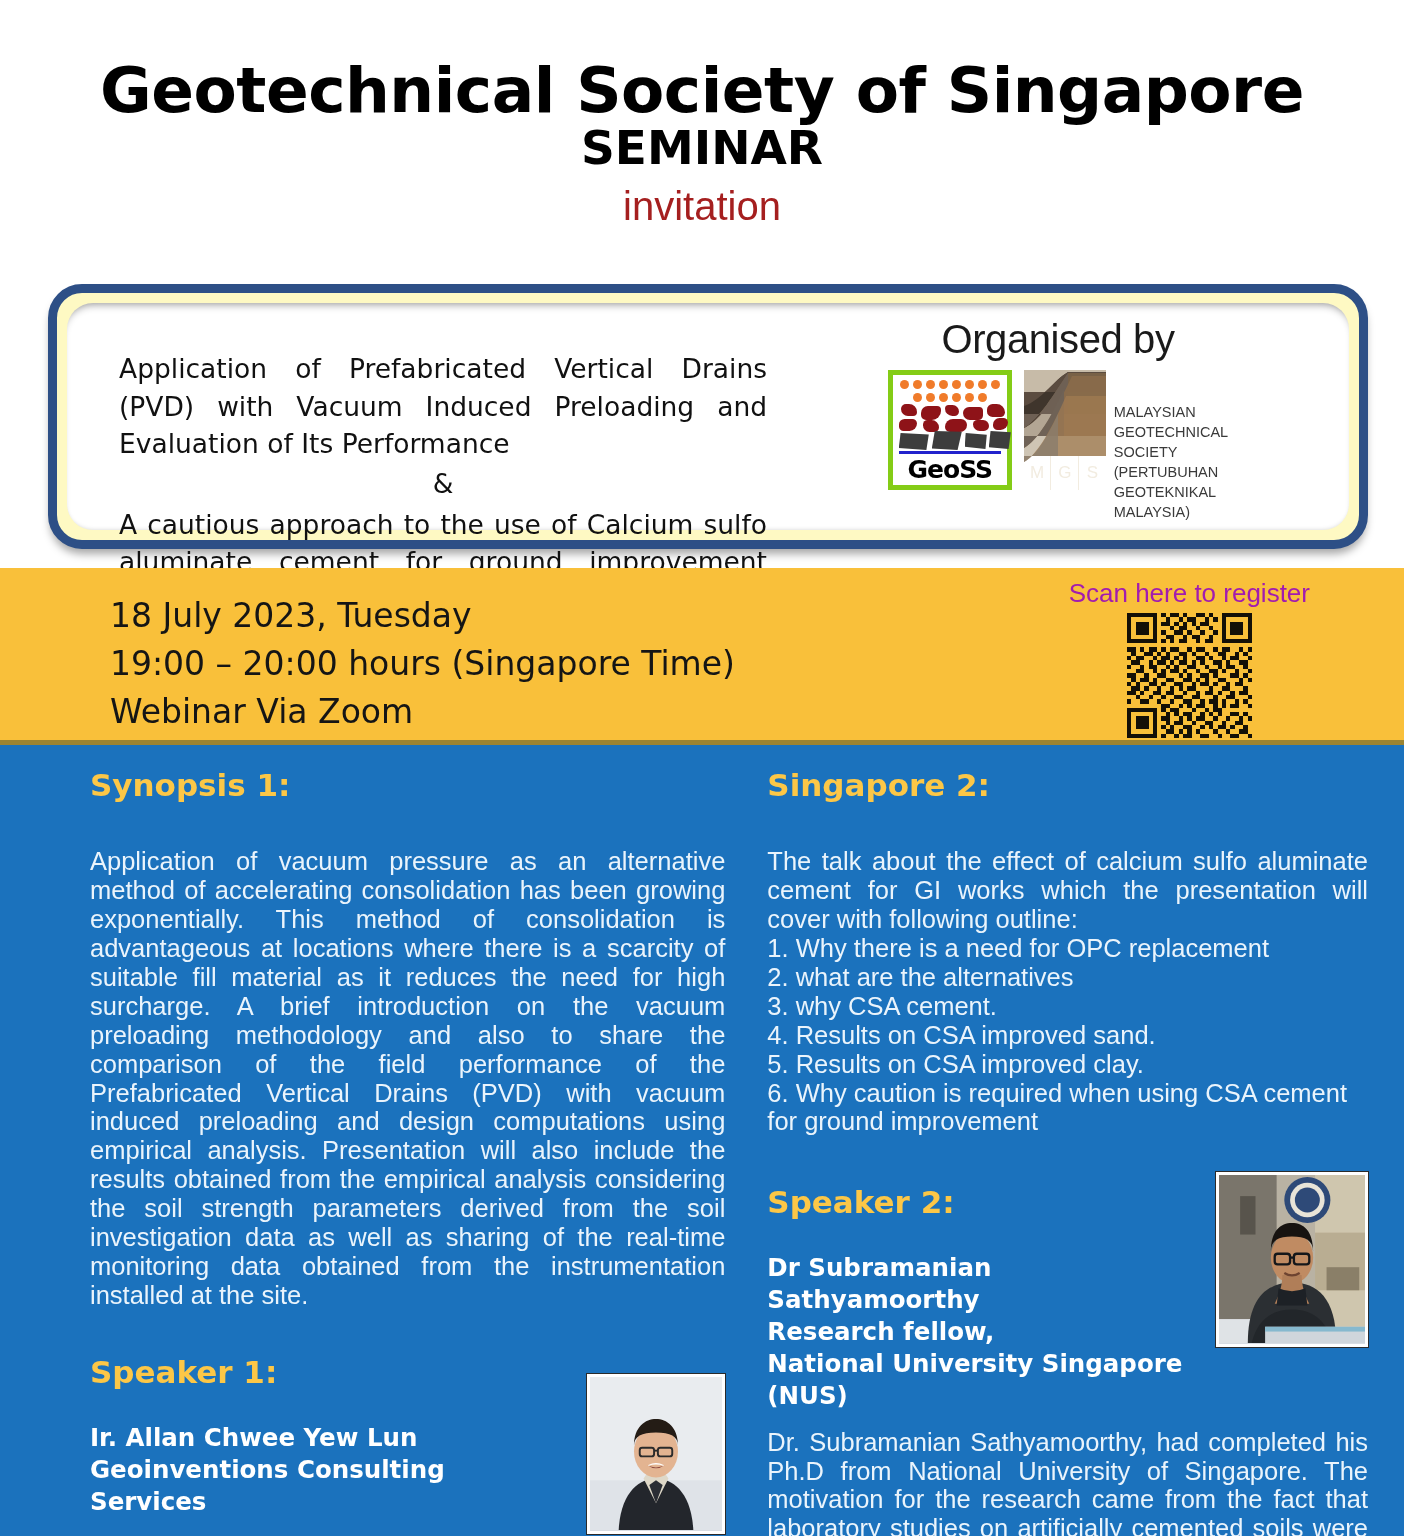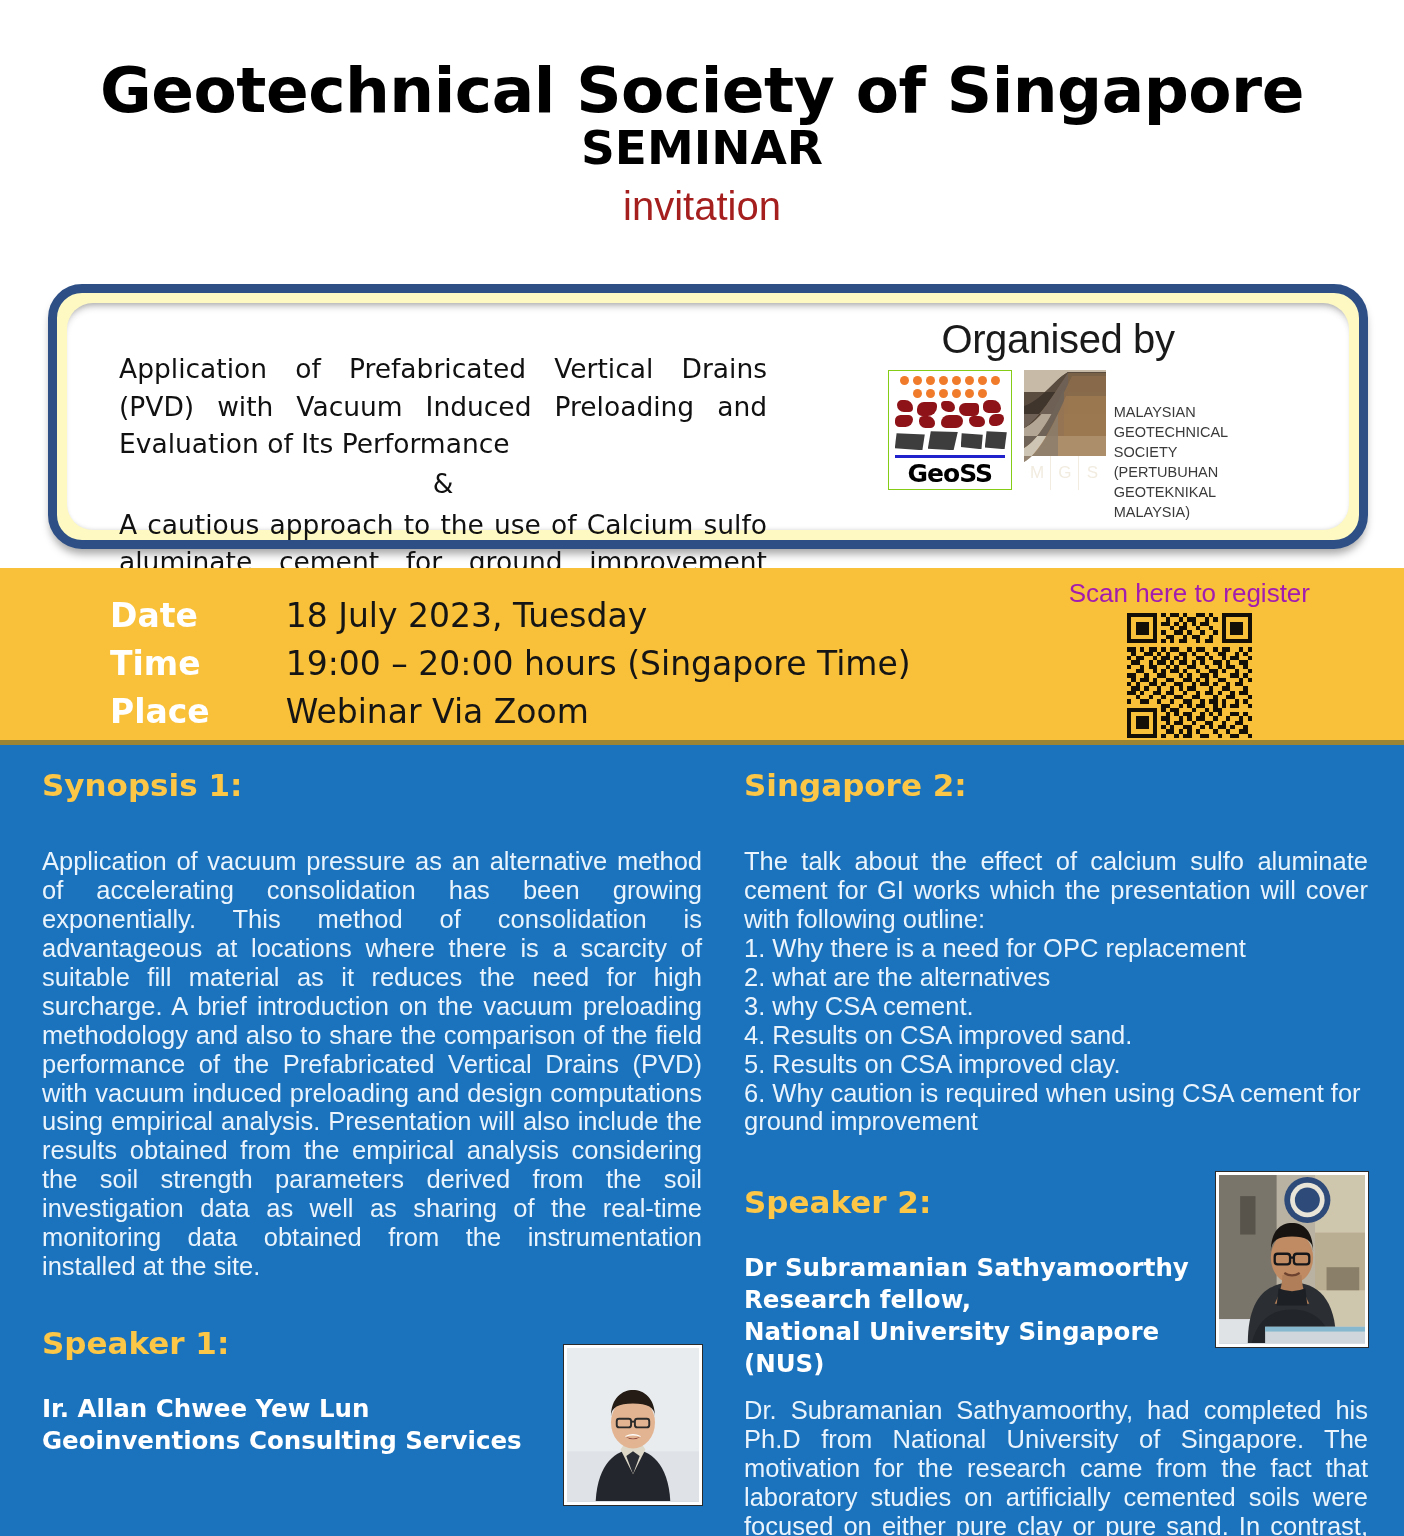--- a/index.html
+++ b/index.html
@@ -85,21 +85,21 @@
     font-family: "Liberation Sans", sans-serif;
     font-size: 40px;
     color: #1a1a1a;
     letter-spacing: -0.4px;
   }
   .logos { display: flex; align-items: flex-start; justify-content: center; gap: 12px; margin-top: 8px; }
 
   
   .geoss {
     width: 124px; height: 120px;
-    border: 1px solid #84cc16;
+    border: 5px solid #84cc16;
     background: #fff;
     padding: 5px 6px 3px 6px;
     display: flex; flex-direction: column;
   }
   .geoss-dots { display:flex; flex-wrap: wrap; gap: 3.5px 4px; justify-content:center; }
   .geoss-dot { width: 9px; height: 9px; border-radius: 50%; background:#f07b2a; }
   .geoss-rocks { position: relative; height: 30px; margin-top: 2px; }
   .rk { position:absolute; background:#8e1318; }
   .geoss-slabs { position: relative; height: 25px; }
   .sl { position:absolute; background:#3d3d3d; }
@@ -159,21 +159,21 @@
   .scan-label { font-family:"Liberation Sans", sans-serif; font-size: 26px; color:#a21caf; }
   .qr { width: 145px; height: 125px; margin: 4px auto 0 auto; }
 
   
   .blue {
     position:absolute; left:0; top:745px; width:1404px; height:791px;
     background:#1b72bd;
     display:flex;
   }
   .col { padding: 0 26px; }
-  .col-left { width: 726px; padding-left: 42px; padding-right: 24px; }
+  .col-left { width: 726px; padding-left: 42px; padding-right: 24px; margin-left: 48px; }
   .col-right { width: 678px; padding-left: 18px; padding-right: 36px; }
   .sec-head {
     font-family: "DejaVu Sans", sans-serif;
     font-weight: 700;
     font-size: 31px;
     color: #fcc747;
     padding-top: 22px;
   }
   .body-text {
     font-family: "Liberation Sans", sans-serif;
@@ -313,25 +313,20 @@
 
           </div>
         </div>
 
       </div>
     </div>
   </div>
 
   <div class="yellow">
     <div class="dtp">
-      <div class="dtp-labels">
-        <div>Date</div>
-        <div>Time</div>
-        <div>Place</div>
-      </div>
       <div class="dtp-values">
         <div>18 July 2023, Tuesday</div>
         <div>19:00 – 20:00 hours (Singapore Time)</div>
         <div>Webinar Via Zoom</div>
       </div>
     </div>
 
     <div class="scan">
       <div class="scan-label">Scan here to register</div>
       <svg class="qr" viewBox="0 0 29 29" shape-rendering="crispEdges">

